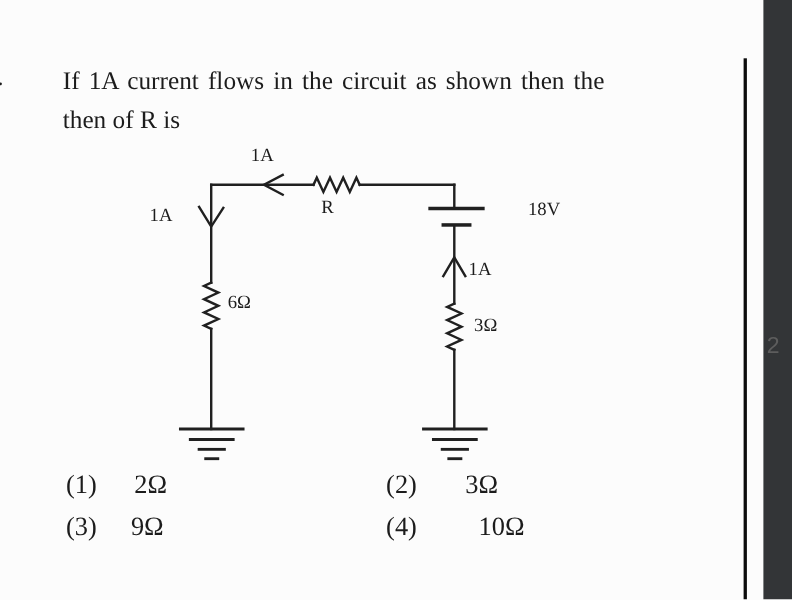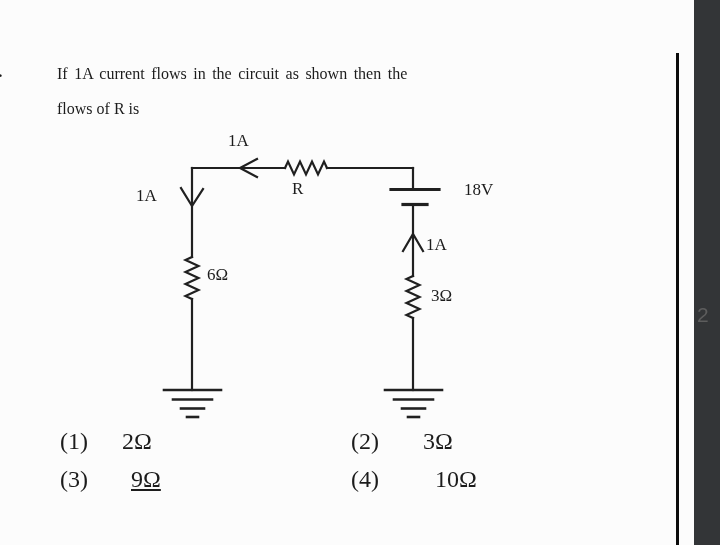--- a/index.html
+++ b/index.html
@@ -15,21 +15,21 @@
 
   
   .qnum-fragment {
     left: -14px; top: 57px;
     font-size: 23px;
     white-space: nowrap;
   }
   .question {
     left: 57px; top: 56px;
     width: 500px;
-    font-size: 16px;
+    font-size: 23px;
     line-height: 35px;
   }
   .question .l1 { white-space: nowrap; word-spacing: 2.5px; }
   .question .l2 { white-space: nowrap; }
 
   
   .circuit-svg { left: 0; top: 0; width: 720px; height: 545px; }
   .circuit-svg path, .circuit-svg polyline {
     fill: none;
     stroke: #202020;
@@ -39,32 +39,32 @@
   }
   .circuit-svg .plate { stroke-width: 3.2; }
   .circuit-svg .gnd { stroke-width: 2.6; }
 
   
   .clabel { font-size: 17px; white-space: nowrap; }
   .lbl-top-current    { left: 228px; top: 131px; }
   .lbl-left-current   { left: 136px; top: 186px; }
   .lbl-right-current  { left: 426px; top: 235px; }
   .lbl-R              { left: 292px; top: 179px; }
-  .lbl-battery        { left: 464px; top: 180px; }
+  .lbl-battery        { left: 480px; top: 180px; }
   .lbl-left-resistor  { left: 207px; top: 265px; font-family: Liberation Serif, serif; }
   .lbl-right-resistor { left: 431px; top: 286px; }
 
   
   .opt { font-size: 24px; white-space: nowrap; }
   .opt1l { left: 60px;  top: 428px; }
   .opt1v { left: 122px; top: 428px; }
   .opt2l { left: 351px; top: 428px; }
   .opt2v { left: 423px; top: 428px; }
   .opt3l { left: 60px;  top: 466px; }
-  .opt3v { left: 131px; top: 466px; text-decoration: underline; }
+  .opt3v { left: 119px; top: 466px; }
   .opt4l { left: 351px; top: 466px; }
   .opt4v { left: 435px; top: 466px; }
 
   
   .v-rule {
     left: 676px; top: 53px;
     width: 2.5px; height: 492px;
     background: #0c0c0c;
   }
   .side-band {
@@ -80,21 +80,21 @@
     color: #5d5d5d;
   }
 </style>
 </head>
 <body>
 
 <div class="abs qnum-fragment">7.</div>
 
 <div class="abs question">
   <div class="l1">If 1A current flows in the circuit as shown then the</div>
-  <div class="l2">flows of R is</div>
+  <div class="l2">then of R is</div>
 </div>
 
 <svg class="abs circuit-svg" viewBox="0 0 720 545" xmlns="http://www.w3.org/2000/svg">
 
   <path d="M192,168 H285"></path>
 
   <path d="M285,168 l3,-6.5 l6,13 l6,-13 l6,13 l6,-13 l6,13 l6,-13 l3,6.5"></path>
 
   <path d="M327,168 H413"></path>
 

